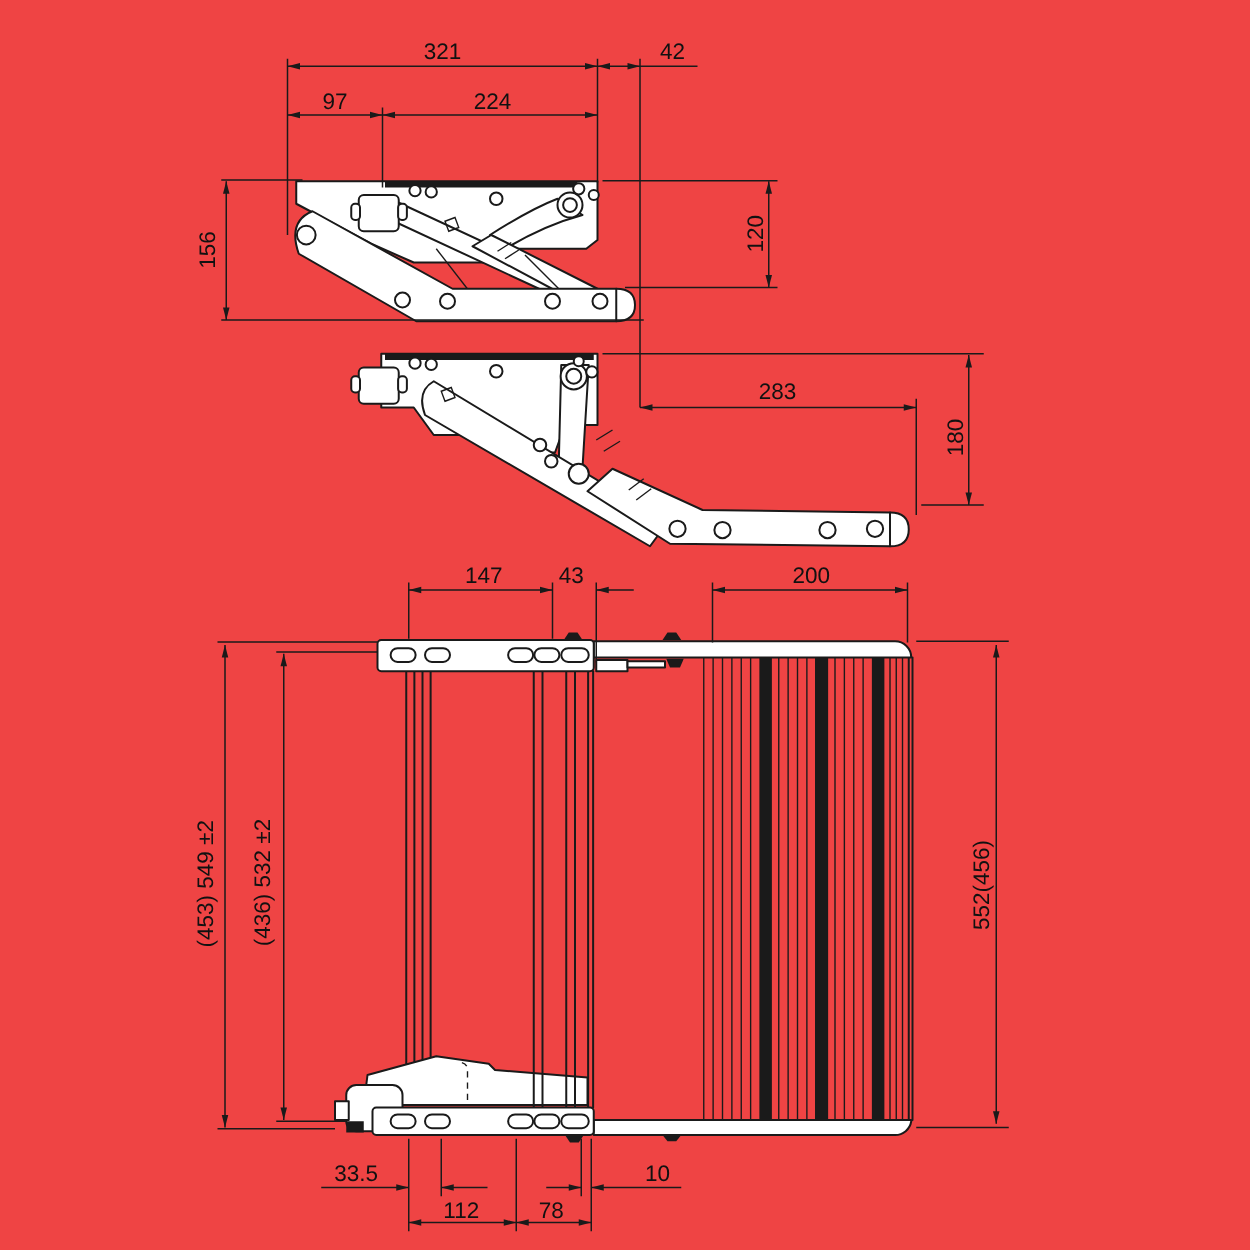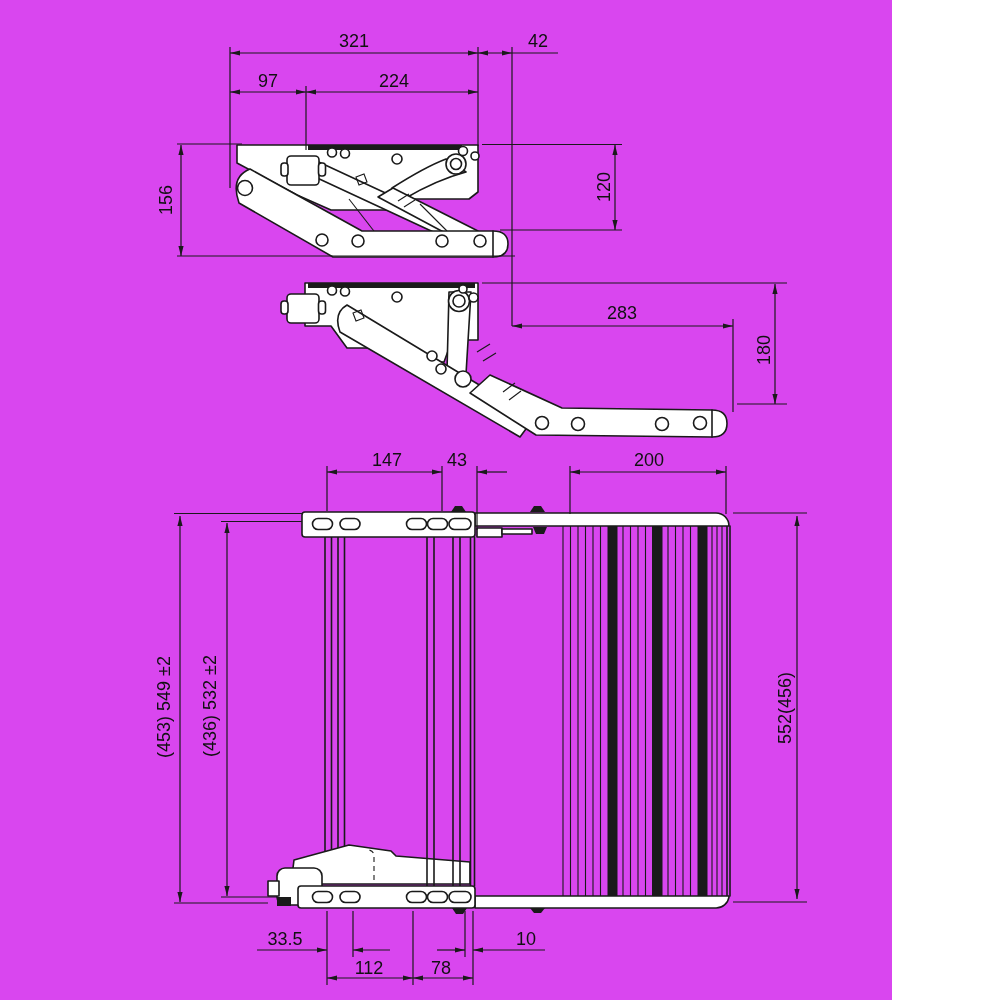--- a/index.html
+++ b/index.html
@@ -1,16 +1,16 @@
 <!DOCTYPE html>
 <html><head>
 <meta charset="utf-8">
 <style>
   html,body{margin:0;padding:0;background:#ffffff;}
-  .canvas{position:relative;width:892px;height:1000px;background:#d946ef;overflow:hidden;
+  .canvas{position:relative;width:1000px;height:1000px;background:#ef4444;overflow:hidden;
           font-family:"Liberation Sans", sans-serif;}
   svg{display:block}
   .part{fill:#ffffff;stroke:#1a1a1a;stroke-width:1.6;stroke-linejoin:round;stroke-linecap:round;}
   .ln{fill:none;stroke:#1a1a1a;stroke-width:1.6;stroke-linecap:round;}
   .thin{fill:none;stroke:#1a1a1a;stroke-width:1.1;}
   .dim{fill:none;stroke:#1a1a1a;stroke-width:1.2;stroke-linecap:butt;}
   .arr{fill:#1a1a1a;stroke:none;}
   .dark{fill:#1a1a1a;stroke:none;}
   text{font-family:"Liberation Sans", sans-serif;font-size:18px;fill:#111;text-anchor:middle;}
 </style>

